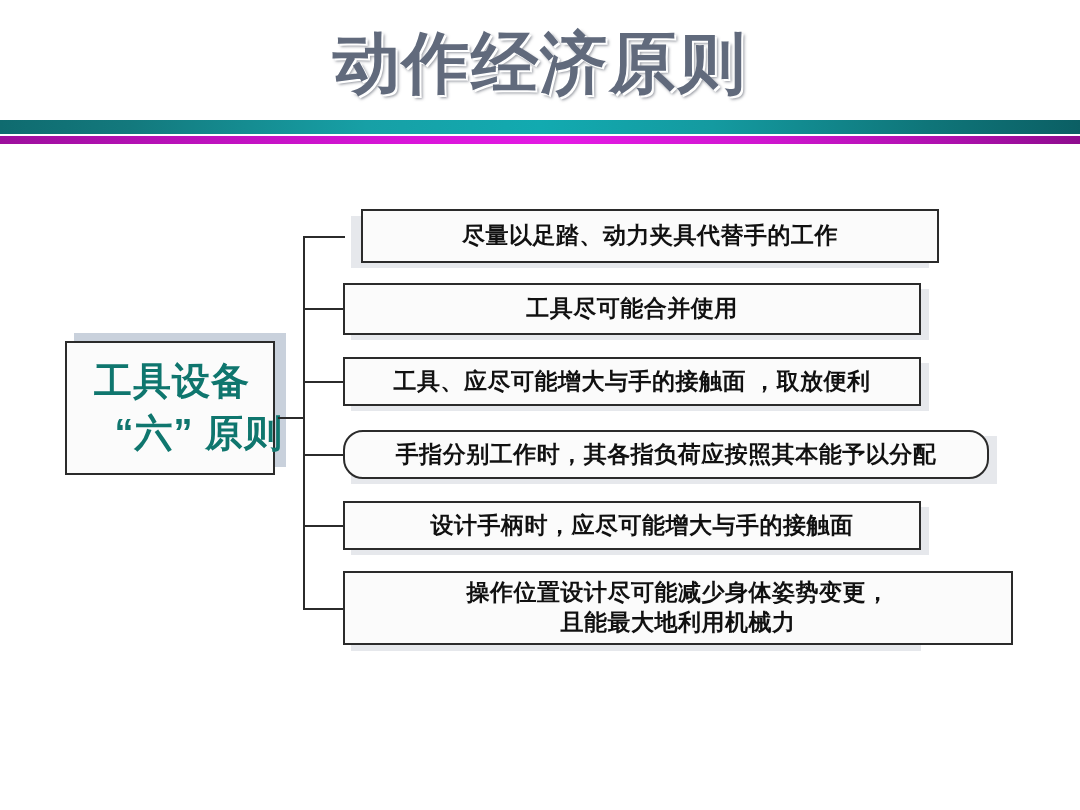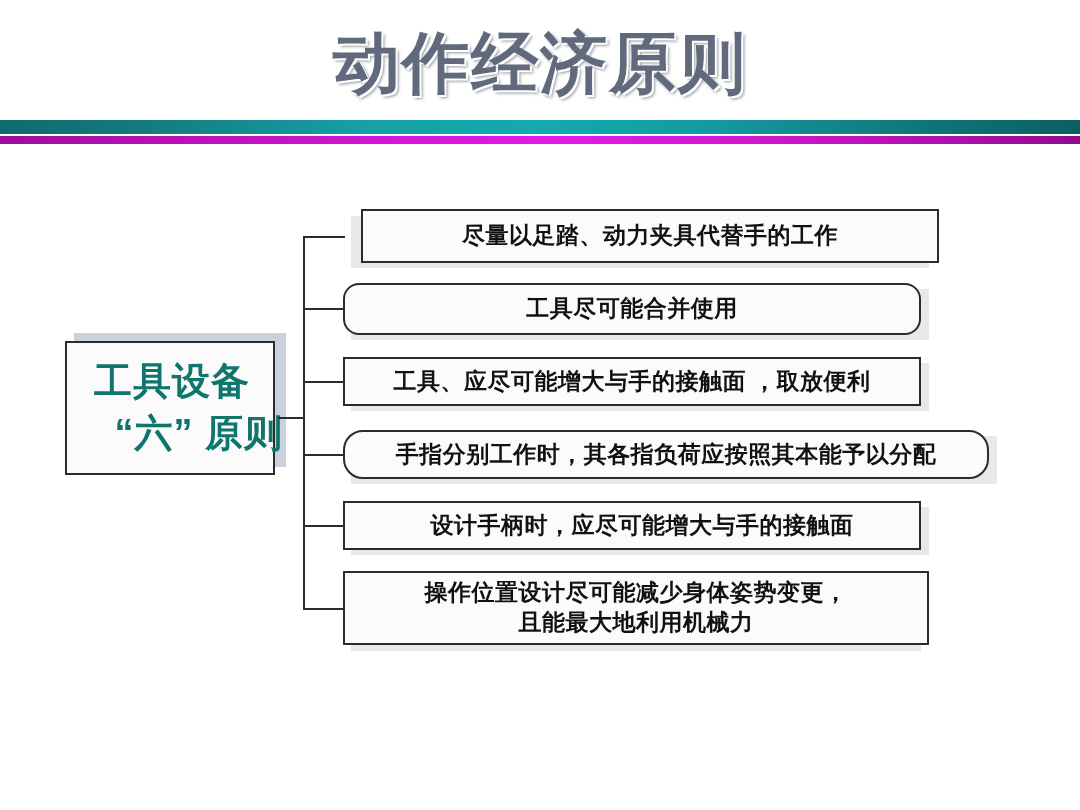--- a/index.html
+++ b/index.html
@@ -170,38 +170,38 @@
   <div class="connector conn-h" style="left:303px; top:454px; width:42px;"></div>
   <div class="connector conn-h" style="left:303px; top:525px; width:42px;"></div>
   <div class="connector conn-h" style="left:303px; top:608px; width:42px;"></div>
 
   <div class="leaf-shadow" style="left:351px; top:216px; width:578px; height:52px;"></div>
   <div class="leaf-box" style="left:343px; top:209px; width:578px; height:54px;margin-left:18px;">
     <span class="leaf-label">尽量以足踏、动力夹具代替手的工作</span>
   </div>
 
   <div class="leaf-shadow" style="left:351px; top:289px; width:578px; height:51px;"></div>
-  <div class="leaf-box" style="left:343px; top:283px; width:578px; height:52px;border-radius:16px;">
+  <div class="leaf-box" style="left:343px; top:283px; width:578px; height:52px;">
     <span class="leaf-label">工具尽可能合并使用</span>
   </div>
 
   <div class="leaf-shadow" style="left:351px; top:363px; width:578px; height:48px;"></div>
   <div class="leaf-box" style="left:343px; top:357px; width:578px; height:49px;">
     <span class="leaf-label">工具、应尽可能增大与手的接触面 ，取放便利</span>
   </div>
 
   <div class="leaf-shadow" style="left:351px; top:436px; width:646px; height:48px;"></div>
   <div class="leaf-box" style="left:343px; top:430px; width:646px; height:49px;border-radius:20px;">
     <span class="leaf-label">手指分别工作时，其各指负荷应按照其本能予以分配</span>
   </div>
 
   <div class="leaf-shadow" style="left:351px; top:507px; width:578px; height:48px;"></div>
   <div class="leaf-box" style="left:343px; top:501px; width:578px; height:49px;padding-left:20px;">
     <span class="leaf-label">设计手柄时，应尽可能增大与手的接触面</span>
   </div>
 
   <div class="leaf-shadow" style="left:351px; top:578px; width:570px; height:73px;"></div>
-  <div class="leaf-box" style="left:343px; top:571px; width:586px; height:74px;">
+  <div class="leaf-box" style="left:343px; top:571px; width:670px; height:74px;">
     <span class="leaf-label">操作位置设计尽可能减少身体姿势变更，
 且能最大地利用机械力</span>
   </div>
 
 </div>
 
 </body></html>

